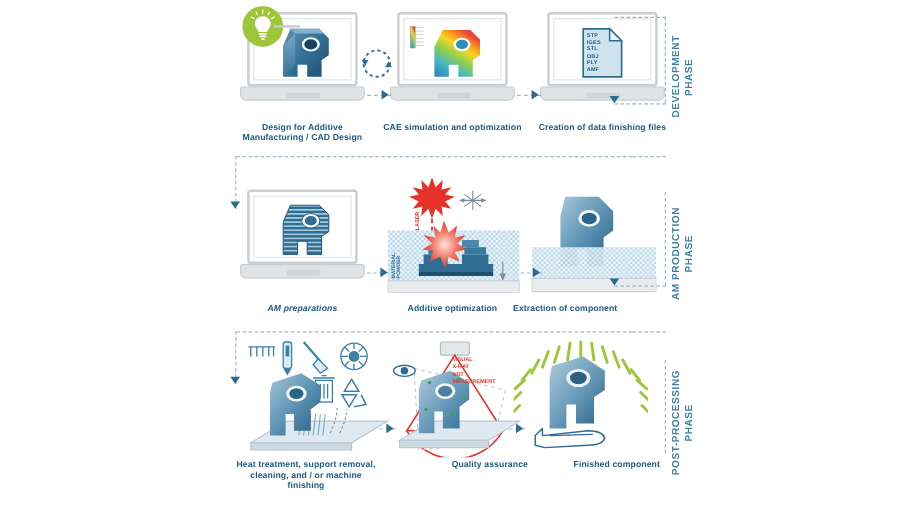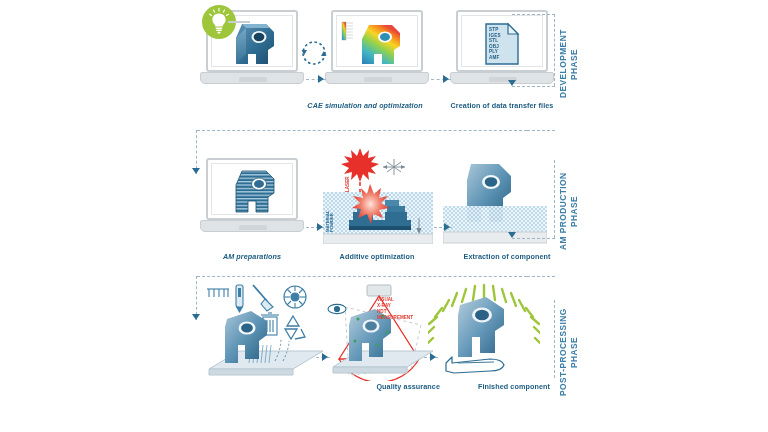--- a/index.html
+++ b/index.html
@@ -156,22 +156,23 @@
     <div class="base">
         <div class="trackpad"></div>
       </div>
   </div>
 
   <div class="dash-h" style="left:306px;top:79px;width:20px;"></div>
   <div class="arrow-r" style="left:318px;top:75px;"></div>
   <div class="dash-h" style="left:431px;top:79px;width:20px;"></div>
   <div class="arrow-r" style="left:443px;top:75px;"></div>
 
-  <div class="caption" style="left:306px;top:101px;font-style:italic;">CAE simulation and optimization</div>
-  <div class="caption" style="left:443px;top:101px;">Creation of data transfer files</div>
+  <div class="caption" style="left:193px;top:101px;">Design for Additive Manufacturing / CAD Design</div>
+  <div class="caption" style="left:318px;top:101px;">CAE simulation and optimization</div>
+  <div class="caption" style="left:443px;top:101px;">Creation of data finishing files</div>
 
   <div class="dash-v" style="left:554px;top:14px;height:72px;"></div>
   <div class="dash-h" style="left:512px;top:14px;width:43px;"></div>
   <div class="dash-h" style="left:512px;top:86px;width:43px;"></div>
   <div class="arrow-d" style="left:508px;top:80px;"></div>
   <div class="phase" style="left:558px;top:18px;height:92px;">
     <span>DEVELOPMENT</span><br>
     <span>PHASE</span>
   </div>
 
@@ -272,21 +273,21 @@
     </svg>
   </div>
 
   <div class="dash-h" style="left:306px;top:227px;width:18px;"></div>
   <div class="arrow-r" style="left:317px;top:223px;"></div>
   <div class="dash-h" style="left:434px;top:227px;width:18px;"></div>
   <div class="arrow-r" style="left:444px;top:223px;"></div>
 
   <div class="caption" style="left:193px;top:252px;font-style:italic;">AM preparations</div>
   <div class="caption" style="left:318px;top:252px;">Additive optimization</div>
-  <div class="caption" style="left:448px;top:252px;">Extraction of component</div>
+  <div class="caption" style="left:412px;top:252px;">Extraction of component</div>
 
   <div class="dash-h" style="left:197px;top:130px;width:330px;"></div>
   <div class="dash-v" style="left:196px;top:130px;height:44px;"></div>
   <div class="dash-h" style="left:527px;top:130px;width:28px;"></div>
   <div class="arrow-d" style="left:192px;top:168px;"></div>
 
   <div class="dash-v" style="left:554px;top:160px;height:78px;"></div>
   <div class="dash-h" style="left:512px;top:238px;width:43px;"></div>
   <div class="arrow-d" style="left:508px;top:232px;"></div>
   <div class="phase" style="left:558px;top:163px;height:96px;">
@@ -459,20 +460,21 @@
         <line x1="30" y1="80" x2="66" y2="79" stroke-width=".9"></line>
       </g>
     </svg>
   </div>
 
   <div class="dash-h" style="left:316px;top:357px;width:14px;"></div>
   <div class="arrow-r" style="left:322px;top:353px;"></div>
   <div class="dash-h" style="left:424px;top:357px;width:14px;"></div>
   <div class="arrow-r" style="left:430px;top:353px;"></div>
 
+  <div class="caption" style="left:196px;top:382px;">Heat treatment, support removal, cleaning, and / or  machine finishing</div>
   <div class="caption" style="left:322px;top:382px;text-align:right;">Quality assurance</div>
   <div class="caption" style="left:432px;top:382px;text-align:right;">Finished component</div>
 
   <div class="dash-v" style="left:554px;top:300px;height:78px;"></div>
   <div class="phase" style="left:558px;top:300px;height:104px;">
     <span>POST-PROCESSING</span><br>
     <span>PHASE</span>
   </div>
 
 </div>

